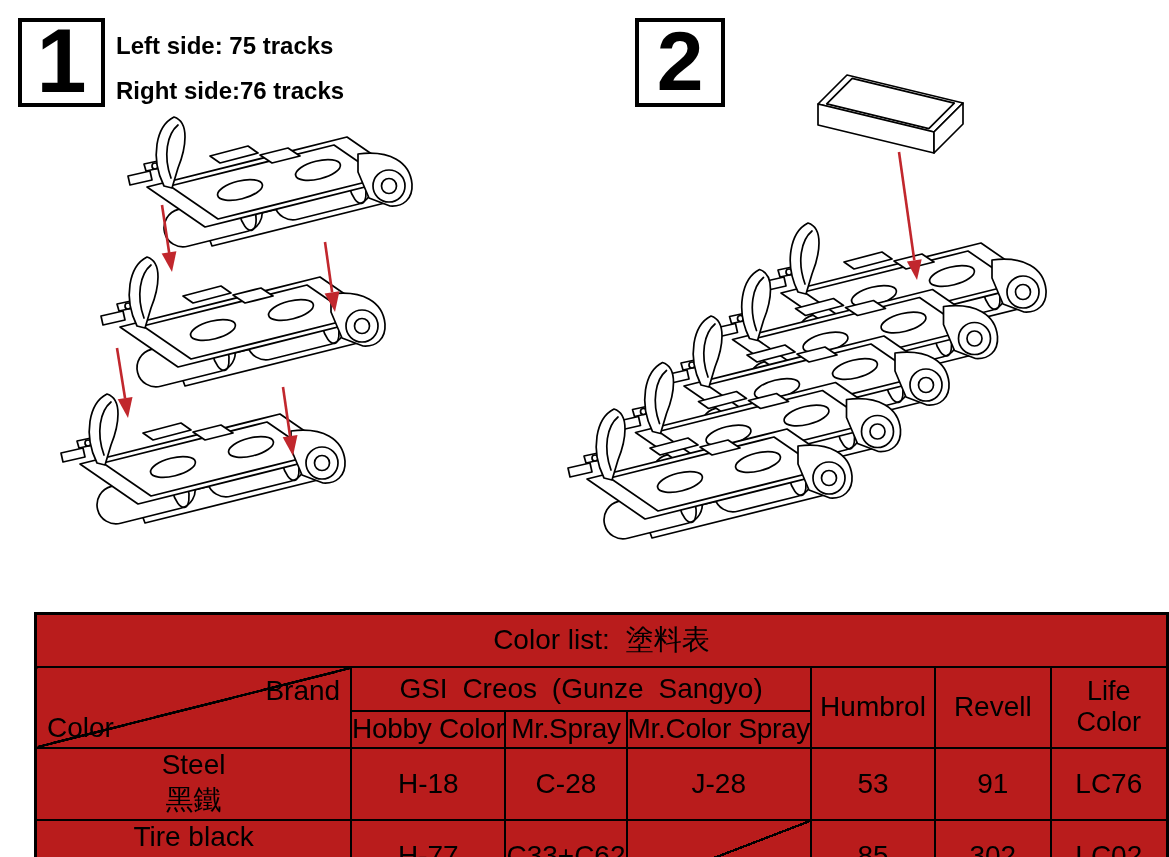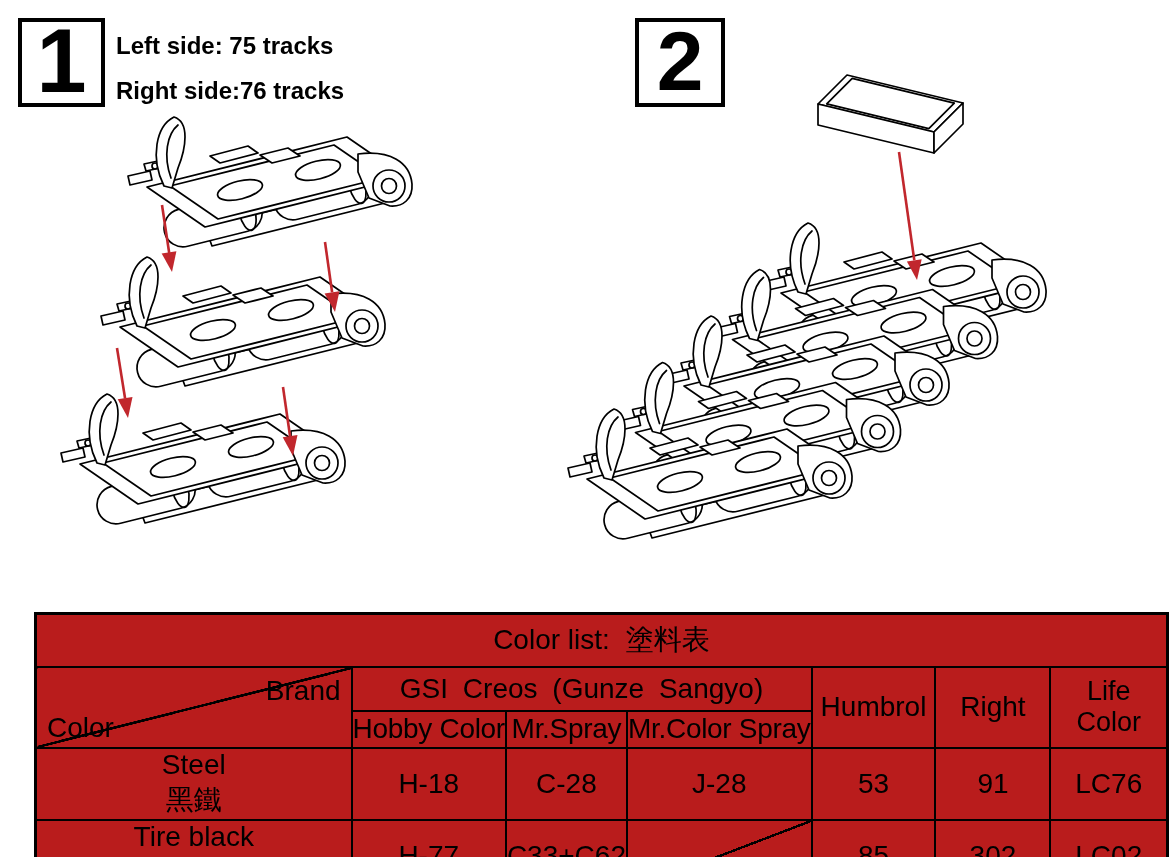--- a/index.html
+++ b/index.html
@@ -155,21 +155,21 @@
         <span>Color list:</span><span class="zh">塗料表</span>
       </td>
     </tr>
     <tr style="height:44px">
       <td rowspan="2" class="corner">
         <span class="br">Brand</span>
         <span class="cl">Color</span>
       </td>
       <td colspan="3" class="gsi">GSI Creos (Gunze Sangyo)</td>
       <td rowspan="2">Humbrol</td>
-      <td rowspan="2">Right</td>
+      <td rowspan="2">Revell</td>
       <td rowspan="2" class="life">
         <div>Life</div>
         <div>Color</div>
       </td>
     </tr>
     <tr style="height:37px">
       <td class="sub">Hobby Color</td>
       <td class="sub">Mr.Spray</td>
       <td class="sub spray">Mr.Color Spray</td>
     </tr>

